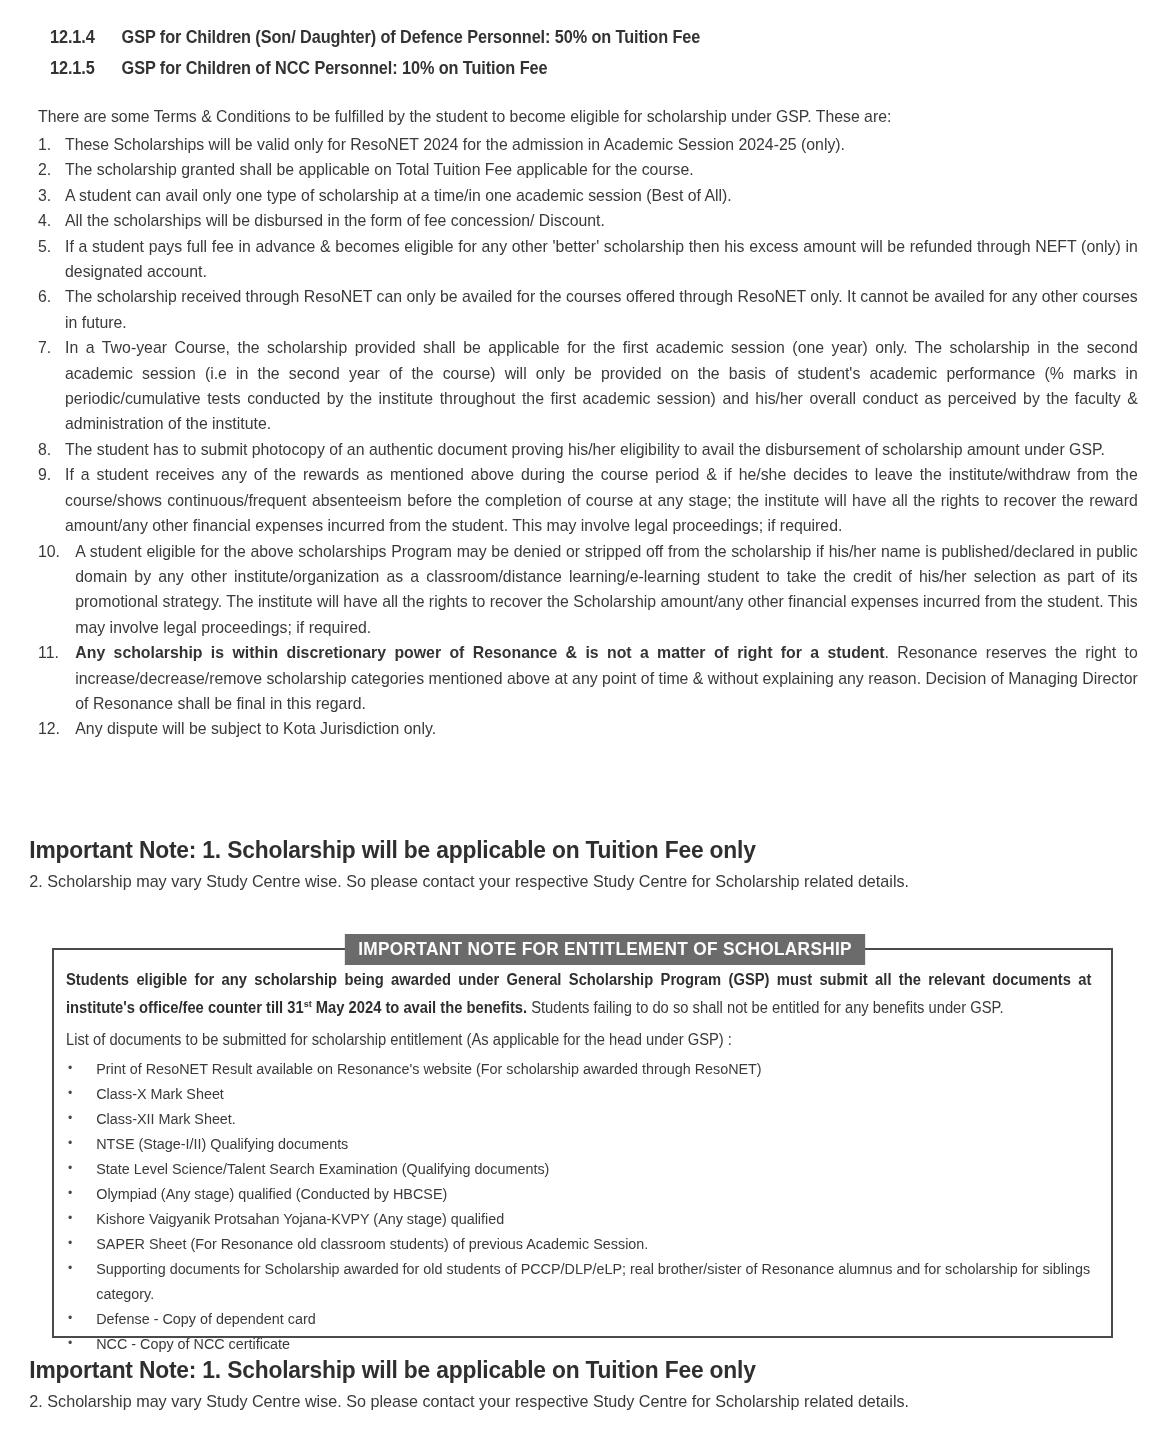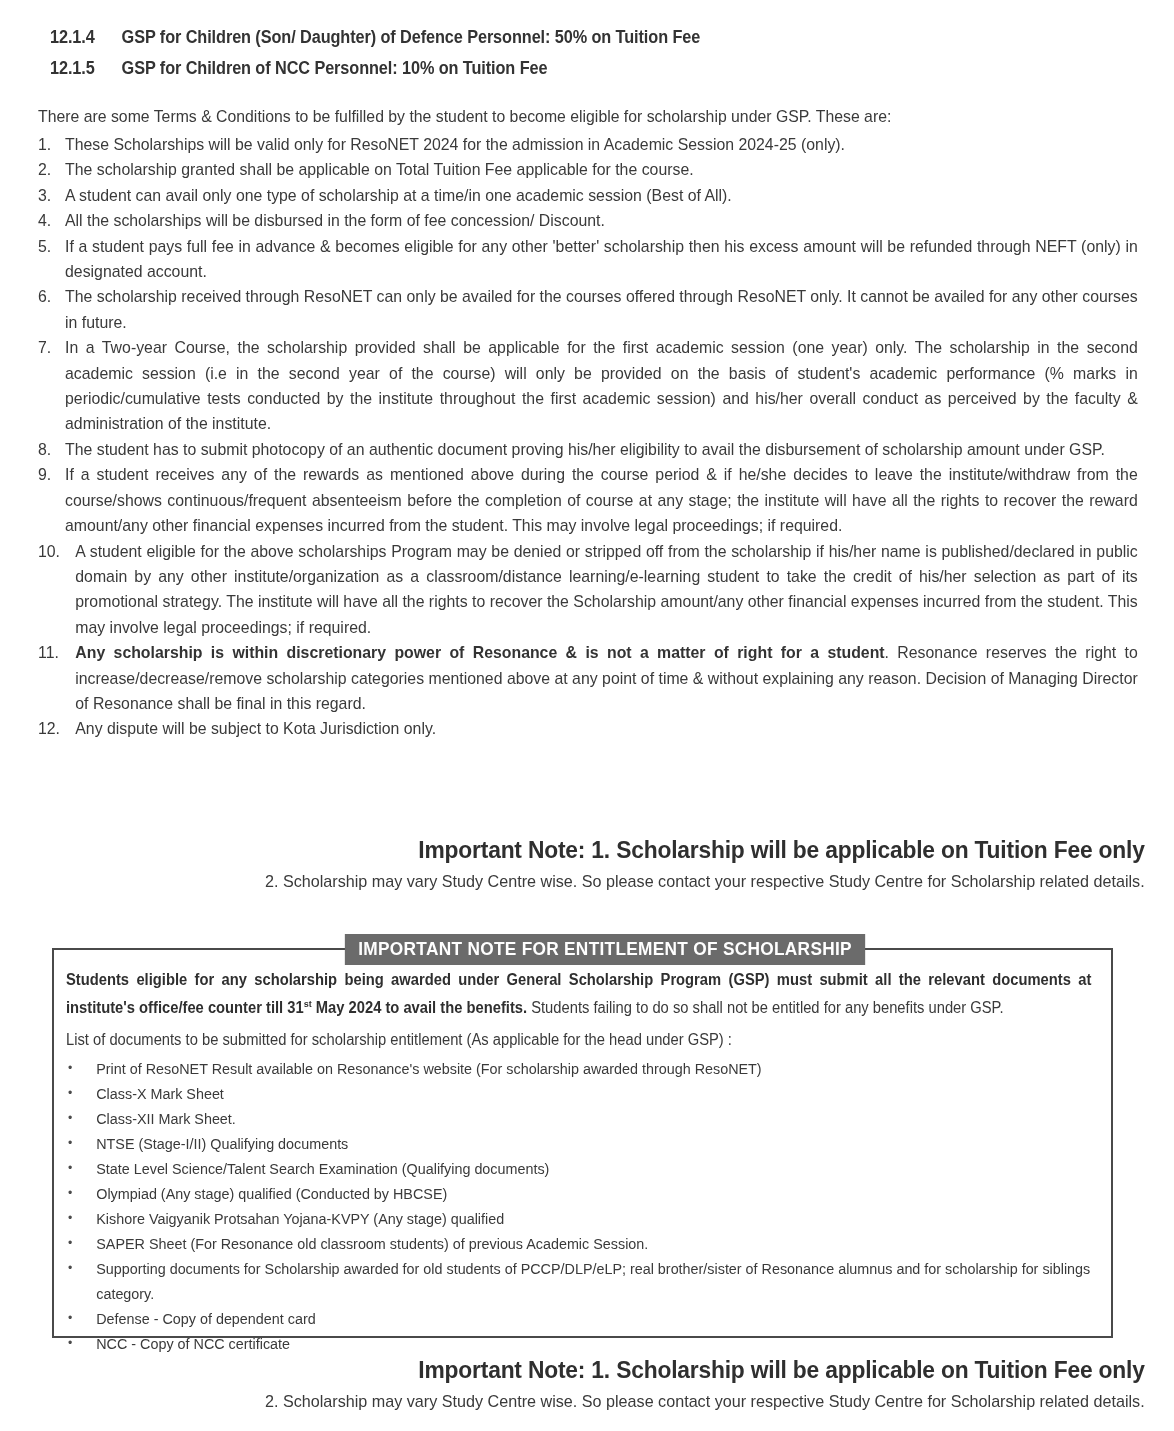--- a/index.html
+++ b/index.html
@@ -87,21 +87,21 @@
     width: 35px;
     text-align: left;
   }
   .term b { font-weight: bold; color: #333333; }
 
   
   .note-block {
     position: absolute;
     left: 0;
     width: 1174px;
-    text-align: right;
+    text-align: left;
   }
   .note-title {
     font-size: 24px;
     font-weight: bold;
     color: #2f2f2f;
     letter-spacing: -0.2px;
     transform: scaleX(0.95);
   }
   .note-sub {
     font-size: 17px;

